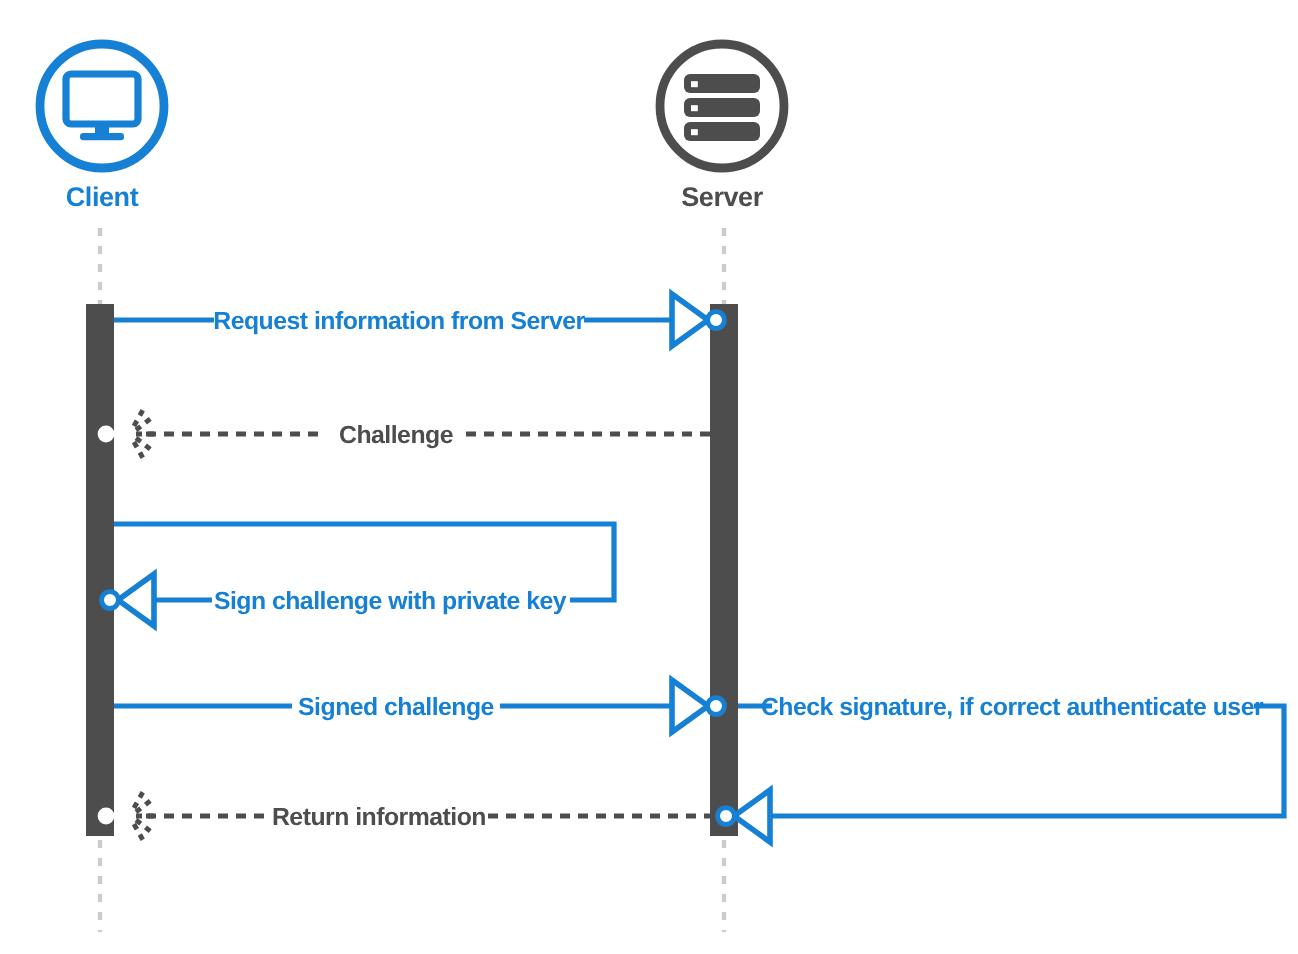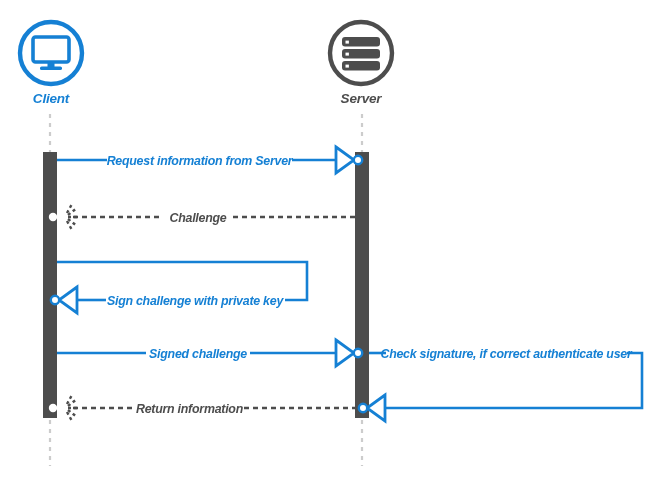--- a/index.html
+++ b/index.html
@@ -8,21 +8,21 @@
   }
   body {
     width: 649px; height: 477px;
     position: relative;
     overflow: hidden;
     font-family: "Liberation Sans", "DejaVu Sans", sans-serif;
   }
   #diagram-root {
     position: absolute;
     left: 0; top: 0;
-    width: 649px; height: 431px; font-style: italic;
+    width: 649px; height: 431px;
   }
   svg#seq-svg {
     position: absolute;
     left: 0; top: 0;
     width: 649px;
     height: 477px;
     display: block;
   }
   .actor-label {
     font-weight: bold;

